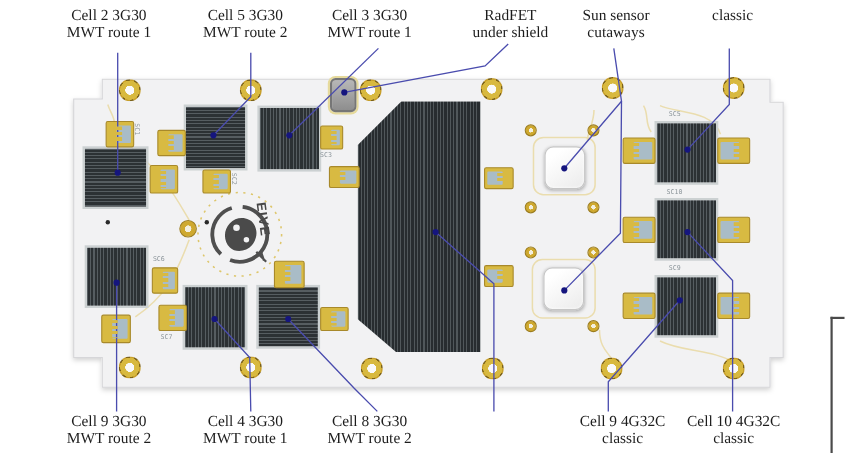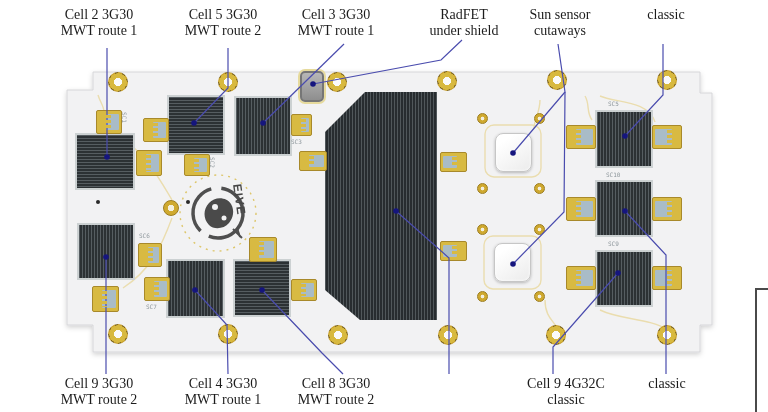--- a/index.html
+++ b/index.html
@@ -219,19 +219,20 @@
     <span>Cell 8 3G30</span>
     <span>MWT route 2</span>
   </div>
   <div class="callout b" style="left:384px">
   </div>
   <div class="callout b" style="left:500px">
     <span>Cell 9 4G32C</span>
     <span>classic</span>
   </div>
   <div class="callout b" style="left:601px">
+    <span>Cell 10 4G32C</span>
     <span>classic</span>
   </div>
 
   <div class="frame" style="left:755px;top:288px;width:2px;height:124px"></div>
   <div class="frame" style="left:755px;top:288px;width:13px;height:2px"></div>
 
 </div>
 
 </body></html>

